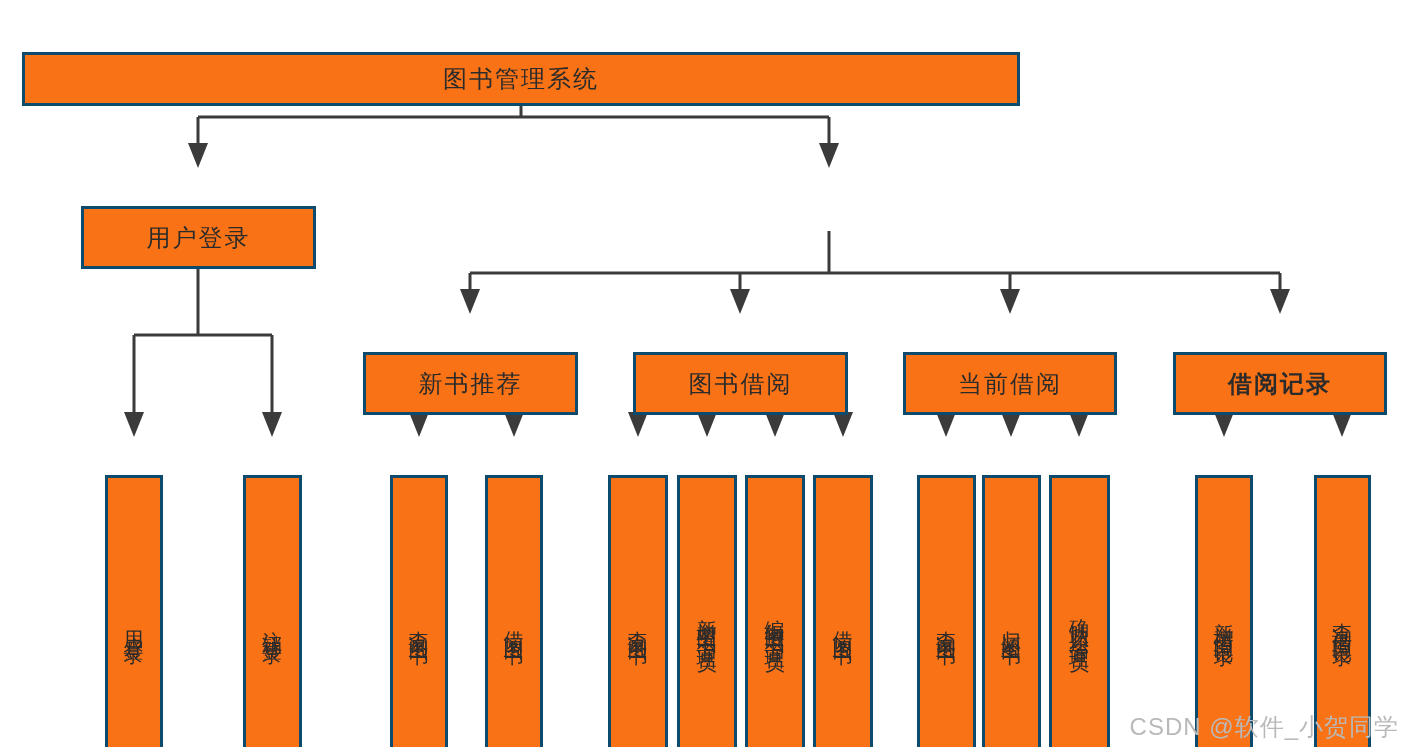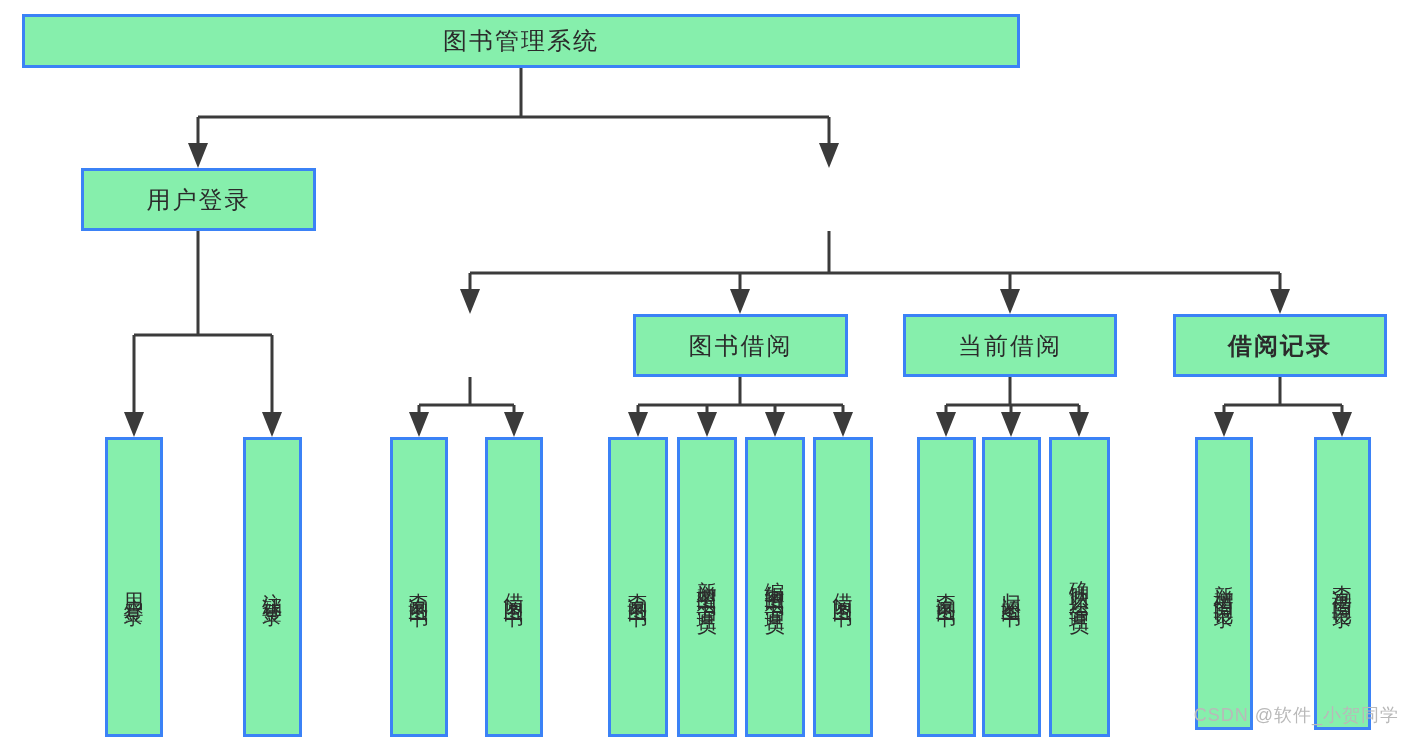--- a/index.html
+++ b/index.html
@@ -12,26 +12,27 @@
     overflow: hidden;
   }
   .wires {
     position: absolute;
     left: 0; top: 0;
     width: 1405px; height: 747px;
   }
   .box {
     position: absolute;
     box-sizing: border-box;
-    border: 3px solid #3b82f6;
-    background: #86efac;
+    border: 3px solid #0c4a6e;
+    background: #f97316;
     display: flex;
     align-items: center;
     justify-content: center;
     color: #2b2b2b;
+    margin-top: 38px;
   }
   .box.h span {
     font-size: 24px;
     letter-spacing: 2px;
     white-space: nowrap;
   }
   .box.v span {
     writing-mode: vertical-rl;
     text-orientation: mixed;
     font-size: 20px;
@@ -55,22 +56,22 @@
   #b-lf-bb-edit  { left: 745px;  top: 437px; width: 60px;  height: 300px; }
   #b-lf-bb-borrow{ left: 813px;  top: 437px; width: 60px;  height: 300px; }
   #b-lf-cb-query { left: 917px;  top: 437px; width: 59px;  height: 300px; }
   #b-lf-cb-return{ left: 982px;  top: 437px; width: 59px;  height: 300px; }
   #b-lf-cb-confirm{ left: 1049px; top: 437px; width: 61px; height: 300px; }
   #b-lf-br-add   { left: 1195px; top: 437px; width: 58px;  height: 293px; }
   #b-lf-br-query { left: 1314px; top: 437px; width: 57px;  height: 293px; }
   .watermark {
     position: absolute;
     right: 6px;
-    bottom: 20px;
-    font-size: 18px;
+    bottom: 4px;
+    font-size: 24px;
     color: #b9b9b9;
     letter-spacing: 1px;
     white-space: nowrap;
   }
 </style>
 </head>
 <body>
 
 <div class="canvas">
 
@@ -118,20 +119,23 @@
   </svg>
 
   <div class="box h" id="b-root">
     <span>图书管理系统</span>
   </div>
 
   <div class="box h" id="b-l1-login">
     <span>用户登录</span>
   </div>
 
+  <div class="box h" id="b-l2-new">
+    <span>新书推荐</span>
+  </div>
   <div class="box h" id="b-l2-current">
     <span>当前借阅</span>
   </div>
   <div class="box h" id="b-l2-borrow">
     <span>图书借阅</span>
   </div>
   <div class="box h" id="b-l2-records">
     <span>借阅记录</span>
   </div>
 

